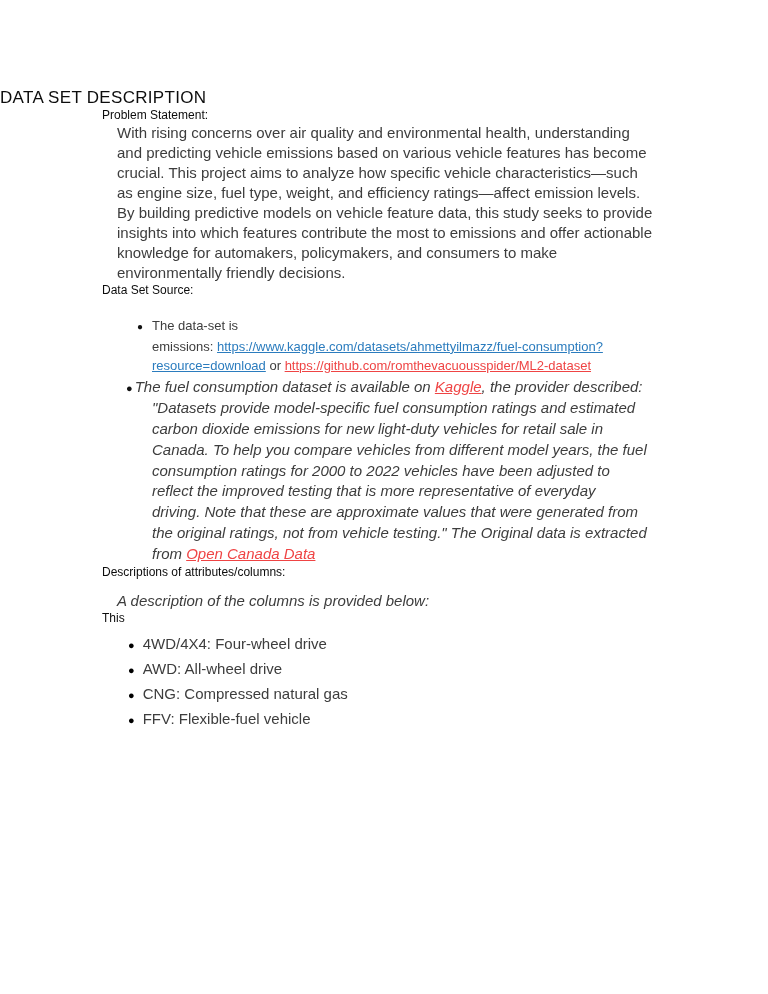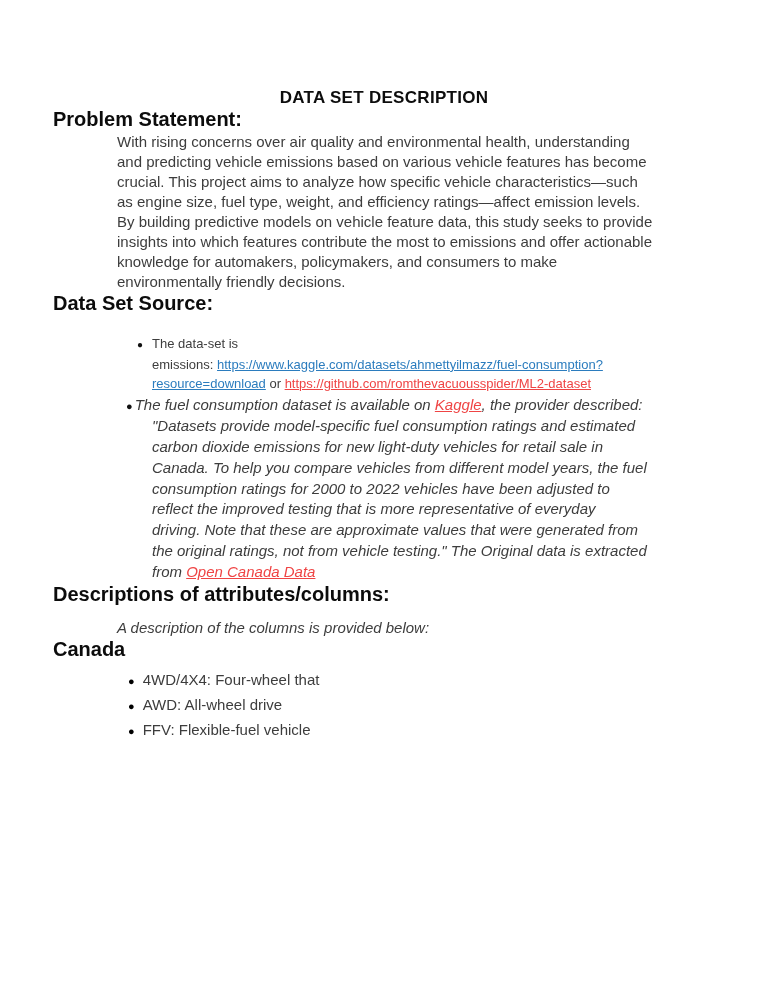--- a/index.html
+++ b/index.html
@@ -8,30 +8,29 @@
     height: 994px;
     background: #ffffff;
     font-family: "Liberation Sans", sans-serif;
     position: relative;
     overflow: hidden;
     margin: 0 auto;
   }
   .title {
     margin: 0;
     padding-top: 88px;
-    text-align: center;
     font-size: 17px;
-    font-weight: bold;
+    font-weight: normal;
     color: #0d0d0d;
     letter-spacing: 0.3px;
   }
   h2.head {
-    margin: 0 0 0 53px;
-    font-size: 20px;
-    font-weight: bold;
+    margin: 0 0 0 102px;
+    font-size: 12px;
+    font-weight: normal;
     color: #0c0c0c;
   }
   .problem-heading { margin-top: 55px; }
   .para {
     margin: 1px 16px 0 117px;
     width: 540px;
     font-size: 15px;
     line-height: 20px;
     color: #3d3d3d;
   }
@@ -96,20 +95,21 @@
   <h2 class="head source-heading">Data Set Source:</h2>
 
   <div class="bullet small"><span class="dot">●</span><span class="pre-wrap">The data-set is
 emissions: </span><a class="link link-dark">https://www.kaggle.com/datasets/ahmettyilmazz/fuel-consumption?resource=download</a><span> or </span><a class="link link-cyan">https://github.com/romthevacuousspider/ML2-dataset</a></div>
 
   <div class="bullet big"><span class="dot">●</span><span>The fuel consumption dataset is available on </span><a class="link link-cyan">Kaggle</a><span>, the provider described: "Datasets provide model-specific fuel consumption ratings and estimated carbon dioxide emissions for new light-duty vehicles for retail sale in Canada. To help you compare vehicles from different model years, the fuel consumption ratings for 2000 to 2022 vehicles have been adjusted to reflect the improved testing that is more representative of everyday driving. Note that these are approximate values that were generated from the original ratings, not from vehicle testing." The Original data is extracted from </span><a class="link link-cyan">Open Canada Data</a></div>
 
   <h2 class="head descriptions-heading">Descriptions of attributes/columns:</h2>
   <p class="intro">A description of the columns is provided below:</p>
 
-  <h2 class="head model-heading">Canada</h2>
+  <h2 class="head model-heading">This</h2>
   <ul class="model-list">
-    <li><span class="dot">●</span><span>4WD/4X4: Four-wheel that</span></li>
+    <li><span class="dot">●</span><span>4WD/4X4: Four-wheel drive</span></li>
     <li><span class="dot">●</span><span>AWD: All-wheel drive</span></li>
+    <li><span class="dot">●</span><span>CNG: Compressed natural gas</span></li>
     <li><span class="dot">●</span><span>FFV: Flexible-fuel vehicle</span></li>
   </ul>
 
 </div>
 
 </body></html>

